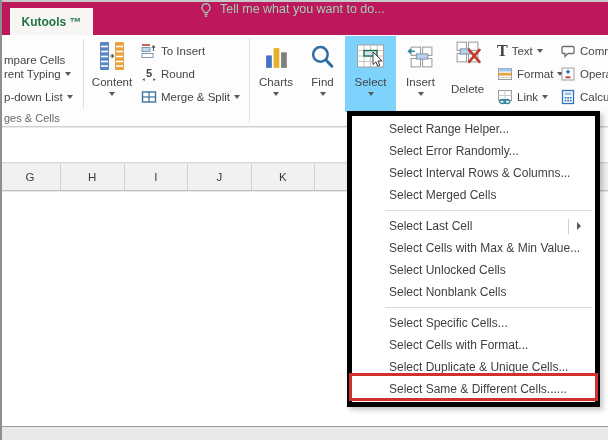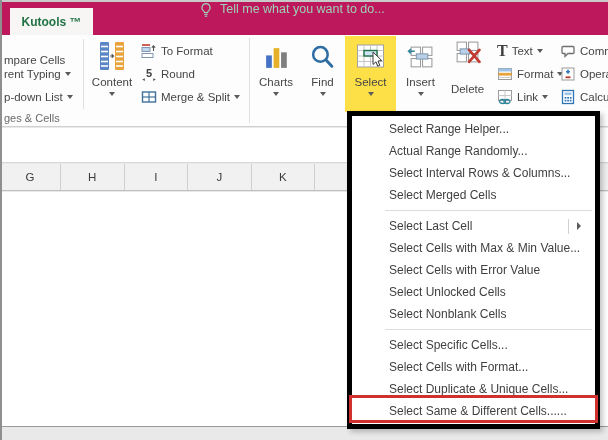--- a/index.html
+++ b/index.html
@@ -32,21 +32,21 @@
     position:absolute; left:2px; top:35px; right:0; height:92px;
     background:#fdfdfd; border-bottom:1px solid #d2d0ce;
   }
   .rb-row { position:absolute; height:22px; display:flex; align-items:center; gap:4px; font-size:11.5px; color:#454545; white-space:nowrap; }
   .chev { display:inline-block; width:0; height:0; border-left:3px solid transparent; border-right:3px solid transparent; border-top:4px solid #5a5a5a; }
   .vsep { position:absolute; width:1px; background:#e0e0e0; }
   .bigbtn { position:absolute; top:1px; height:75px; display:flex; flex-direction:column; align-items:center; font-size:11.5px; color:#454545; }
   .bigbtn .iconbox { height:36px; display:flex; align-items:center; justify-content:center; margin-top:3px; }
   .bigbtn .lbl { margin-top:1px; }
   .bigbtn .chev { margin-top:4px; }
-  .pressed { background:#fde047; }
+  .pressed { background:#7dd3fc; }
   .grouplabel { position:absolute; left:2px; top:77px; font-size:11px; color:#6a6a6a; white-space:nowrap; }
   .icon16 { width:16px; height:16px; display:inline-block; flex:0 0 auto; }
 
   
   .formulastrip { position:absolute; left:2px; top:128px; right:0; height:35px; background:#ffffff; border-bottom:1px solid #d6d6d6; }
   .colheaders { position:absolute; left:0; top:164px; right:0; height:27px; background:#f1f1f1; border-bottom:1px solid #bfbfbf; display:flex; }
   .colheaders .cell {
     width:63.5px; flex:0 0 auto; border-right:1px solid #cfcfcf;
     display:flex; align-items:center; justify-content:center;
     font-size:11.5px; color:#3c3c3c;
@@ -142,21 +142,21 @@
 
     <div class="rb-row" style="left:139px; top:5px;">
       <span class="icon16">
         <svg viewBox="0 0 16 16" width="16" height="16">
           <line x1="1" y1="2" x2="9" y2="2" stroke="#c0392b" stroke-width="1.6"></line>
           <rect x="1" y="4.5" width="8" height="4" fill="#bdd7ee" stroke="#8496ad" stroke-width="1"></rect>
           <path d="M12.5 8 L12.5 3 M10.8 4.7 L12.5 2.8 L14.2 4.7" fill="none" stroke="#555555" stroke-width="1.1"></path>
           <rect x="1" y="10.5" width="11" height="4" fill="#ffffff" stroke="#8496ad" stroke-width="1"></rect>
         </svg>
       </span>
-      <span>To Format</span>
+      <span>To Insert</span>
     </div>
     <div class="rb-row" style="left:139px; top:28px;">
       <span class="icon16">
         <svg viewBox="0 0 16 16" width="16" height="16">
           <text x="8" y="11" font-size="11" font-weight="bold" fill="#404040" text-anchor="middle" font-family="Liberation Sans, sans-serif">5</text>
           <path d="M3.8 12.2 L1.2 13.6 L3.8 15 Z" fill="#555555"></path>
           <path d="M12.2 12.2 L14.8 13.6 L12.2 15 Z" fill="#555555"></path>
         </svg>
       </span>
       <span>Round</span>
@@ -340,41 +340,38 @@
     <div class="cell" style="border-right:none; flex:1;"></div>
   </div>
 
   <div class="sheet"></div>
 
   <div class="menu">
     <div class="item">
         <span>Select Range Helper...</span>
       </div>
     <div class="item">
-        <span>Actual Range Randomly...</span>
+        <span>Select Error Randomly...</span>
       </div>
     <div class="item">
         <span>Select Interval Rows &amp; Columns...</span>
       </div>
     <div class="item">
         <span>Select Merged Cells</span>
       </div>
     <div class="msep"></div>
     <div class="item">
       <span>Select Last Cell</span>
       <span class="sub-divider"></span>
       <span class="submenu-arrow"></span>
     </div>
     <div class="item">
         <span>Select Cells with Max &amp; Min Value...</span>
       </div>
     <div class="item">
-        <span>Select Cells with Error Value</span>
-      </div>
-    <div class="item">
         <span>Select Unlocked Cells</span>
       </div>
     <div class="item">
         <span>Select Nonblank Cells</span>
       </div>
     <div class="msep"></div>
     <div class="item">
         <span>Select Specific Cells...</span>
       </div>
     <div class="item">

